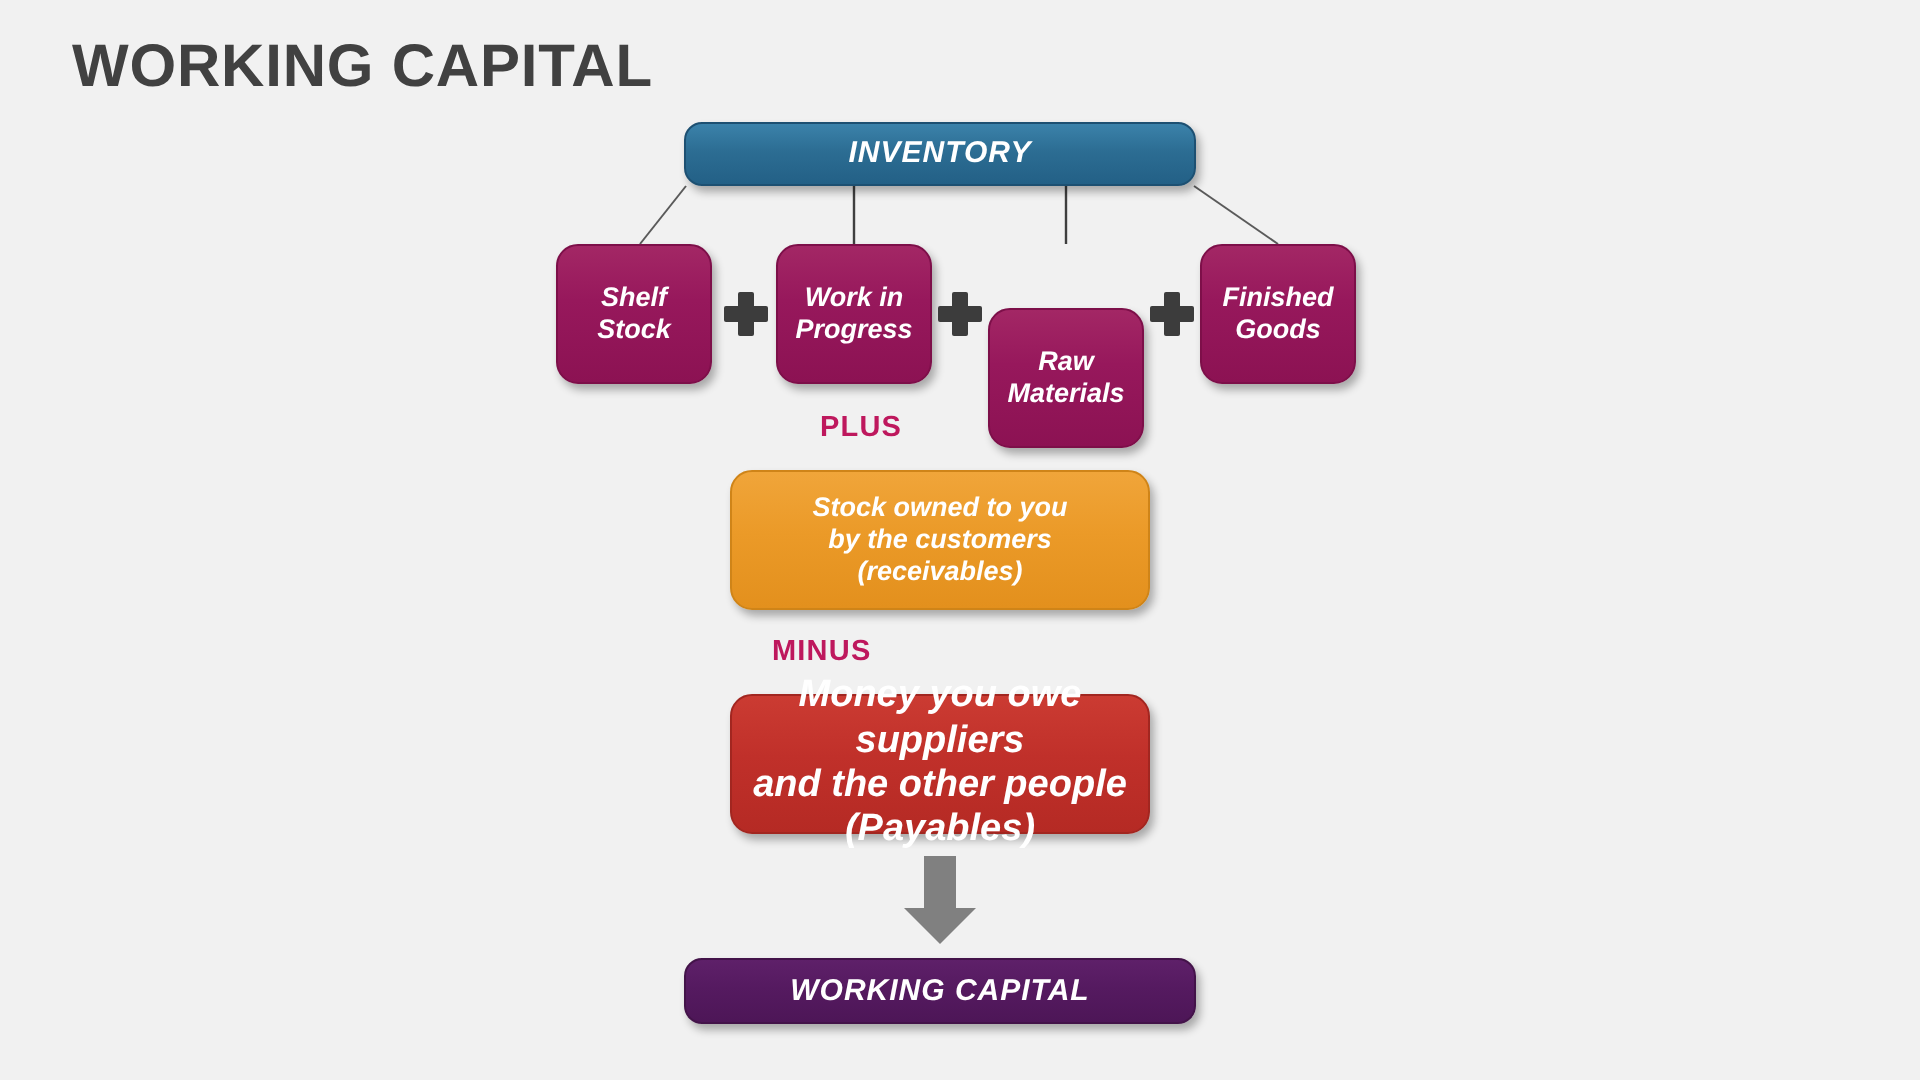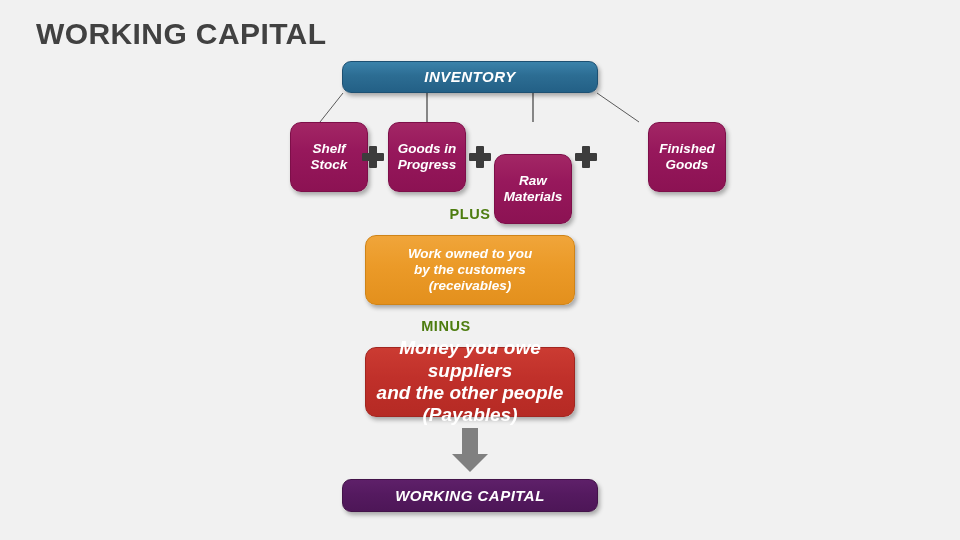--- a/index.html
+++ b/index.html
@@ -66,24 +66,24 @@
   
   .node.comp {
     width: 78px;
     height: 70px;
     top: 122px;
     font-size: 13.5px;
     background: linear-gradient(to bottom, #a32765 0%, #97185c 40%, #8c1253 100%);
     border: 1px solid #7d0f49;
     border-radius: 11px;
   }
-  #node-shelf-stock      { left: 278px; margin-left: 12px; }
+  #node-shelf-stock      { left: 278px; }
   #node-work-in-progress { left: 388px; }
   #node-raw-materials    { left: 494px; margin-top: 32px; }
-  #node-finished-goods   { left: 600px; margin-left: 48px; }
+  #node-finished-goods   { left: 600px; }
 
   
   #node-receivables {
     left: 365px;
     top: 235px;
     width: 210px;
     height: 70px;
     font-size: 13.5px;
     background: linear-gradient(to bottom, #f0a53a 0%, #eb9a28 45%, #e3901d 100%);
     border: 1px solid #cf8418;
@@ -139,24 +139,23 @@
     width: 8px; height: 22px;
   }
   #plus-1 { left: 362px; }
   #plus-2 { left: 469px; }
   #plus-3 { left: 575px; }
 
   
   .connector-label {
     position: absolute;
     width: 120px;
-    text-align: center;
     font-size: 14.5px;
     font-weight: bold;
-    color: #4d7c0f;
+    color: #be185d;
     letter-spacing: 0.6px;
   }
   #label-plus  { left: 410px; top: 206px; }
   #label-minus { left: 386px; top: 318px; }
 
   
   #connectors {
     position: absolute;
     left: 0; top: 0;
     width: 960px;
@@ -197,21 +196,21 @@
     <span>
       <span>Shelf</span><br>
       <span>Stock</span>
     </span>
   </div>
 
   <div class="plus-sign" id="plus-1"></div>
 
   <div class="node comp" id="node-work-in-progress">
     <span>
-      <span>Goods in</span><br>
+      <span>Work in</span><br>
       <span>Progress</span>
     </span>
   </div>
 
   <div class="plus-sign" id="plus-2"></div>
 
   <div class="node comp" id="node-raw-materials">
     <span>
       <span>Raw</span><br>
       <span>Materials</span>
@@ -224,21 +223,21 @@
     <span>
       <span>Finished</span><br>
       <span>Goods</span>
     </span>
   </div>
 
   <div class="connector-label" id="label-plus">PLUS</div>
 
   <div class="node" id="node-receivables">
     <span>
-      <span>Work owned to you</span><br>
+      <span>Stock owned to you</span><br>
       <span>by the customers</span><br>
       <span>(receivables)</span>
     </span>
   </div>
 
   <div class="connector-label" id="label-minus">MINUS</div>
 
   <div class="node" id="node-payables">
     <span>
       <span>Money you owe suppliers</span><br>

